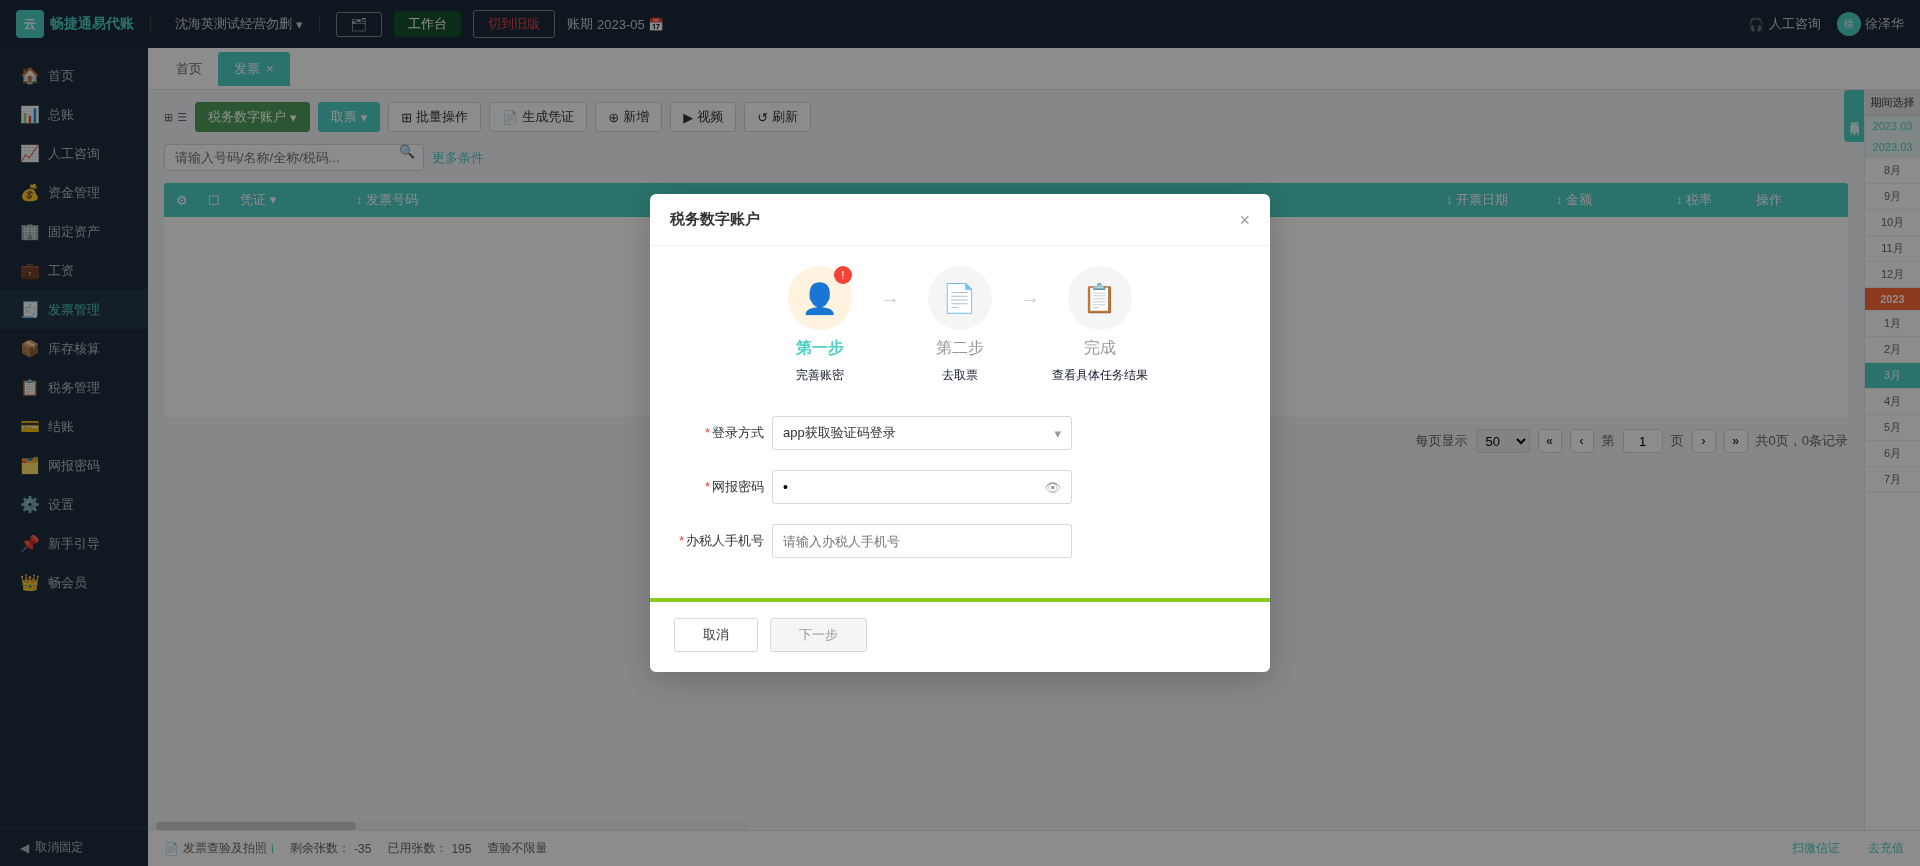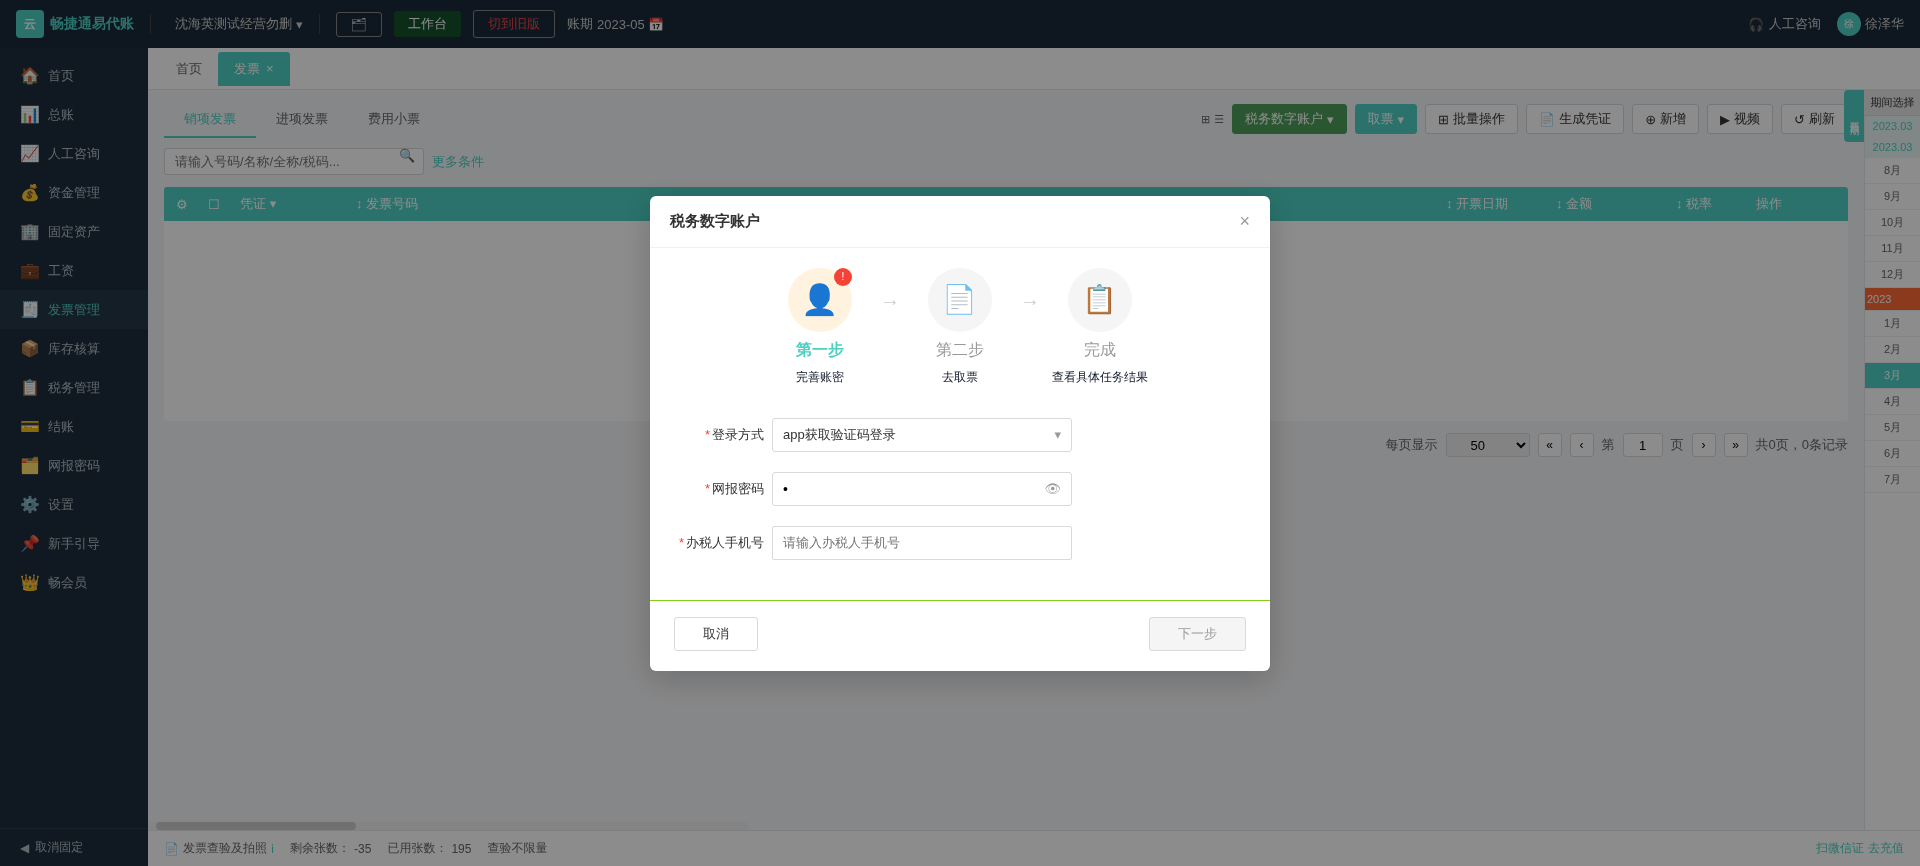--- a/index.html
+++ b/index.html
@@ -186,21 +186,21 @@
       border-top: 1px solid #e8e8e8;
       display: flex;
       align-items: center;
       padding: 0 16px;
       font-size: 12px;
       color: #666;
       gap: 16px;
     }
     .footer .info-item { display: flex; align-items: center; gap: 4px; }
     .footer .link { color: #4dd0c4; cursor: pointer; }
-    .footer-right { margin-left: auto; display: flex; gap: 4px; }
+    .footer-right { margin-left: auto; display: flex; gap: 28px; }
 
     
     .pagination {
       display: flex; align-items: center; gap: 8px;
       margin-top: 12px;
       font-size: 13px;
       color: #666;
       justify-content: flex-end;
     }
     .page-btn {
@@ -333,23 +333,23 @@
       height: 34px;
       border: 1px solid #d9d9d9;
       border-radius: 2px;
       padding: 0 10px;
       font-size: 13px;
       color: #999;
     }
 
     
     .modal-footer {
-      display: flex; justify-content: space-between; gap: 12px;
+      display: flex; justify-content: flex-start; gap: 12px;
       padding: 16px 24px 20px;
-      border-top: 1px solid #84cc16;
+      border-top: 4px solid #84cc16;
     }
     .btn-cancel {
       padding: 7px 28px;
       border: 1px solid #d9d9d9;
       background: #fff;
       border-radius: 3px;
       font-size: 13px;
       cursor: pointer;
       color: #333;
     }
@@ -485,25 +485,20 @@
     <div class="tab-home">首页</div>
     <div class="tab-item active">
       <span>发票</span>
       <span>×</span>
     </div>
   </div>
 
   <div class="content-area" style="padding-right: 72px;">
 
     <div style="display:flex; align-items:center; justify-content:space-between; margin-bottom:12px;">
-      <div class="sub-tabs" style="border-bottom:none; margin-bottom:0;">
-        <div class="sub-tab active">销项发票</div>
-        <div class="sub-tab">进项发票</div>
-        <div class="sub-tab">费用小票</div>
-      </div>
       <div class="toolbar" style="margin-bottom:0;">
         <div style="display:flex;align-items:center;gap:4px;">
           <span style="font-size:11px;color:#666;">⊞</span>
           <span style="font-size:11px;color:#666;">☰</span>
         </div>
         <button class="toolbar-btn primary">
           <span>税务数字账户</span>
           <span>▾</span>
         </button>
         <button class="toolbar-btn teal">
@@ -553,21 +548,21 @@
         <div style="width:80px;">↕ 税率</div>
         <div style="width:80px;">操作</div>
       </div>
       <div style="height:200px; display:flex; align-items:center; justify-content:center; color:#999; font-size:13px;">
         暂无数据
       </div>
     </div>
 
     <div class="pagination">
       <span>每页显示</span>
-      <select style="height:24px;border:1px solid #d9d9d9;border-radius:3px;font-size:13px;padding:0 20px;">
+      <select style="height:24px;border:1px solid #d9d9d9;border-radius:3px;font-size:13px;padding:0 5px;">
         <option>50</option>
         <option>100</option>
       </select>
       <button class="page-btn">«</button>
       <button class="page-btn">‹</button>
       <span>第</span>
       <input class="page-input" value="1" style="">
       <span>页</span>
       <button class="page-btn">›</button>
       <button class="page-btn">»</button>
@@ -577,21 +572,21 @@
 
   <div style="position:absolute; right:0; top:42px; width:56px; background:#fff; border-left:1px solid #e8e8e8; height:calc(866px - 48px - 36px); display:flex; flex-direction:column;">
     <div style="background:#e8e8e8; color:#333; font-size:11px; text-align:center; padding:5px 2px; border-bottom:1px solid #d9d9d9;">期间选择</div>
     <div style="font-size:11px; text-align:center; padding:4px 2px; color:#4dd0c4; background:#e8f7f5; border-bottom:1px solid #f0f0f0;">2023.03</div>
     <div style="font-size:11px; text-align:center; padding:4px 2px; color:#4dd0c4; background:#e8f7f5; border-bottom:1px solid #f0f0f0;">2023.03</div>
     <div style="font-size:11px; text-align:center; padding:5px 2px; color:#666; border-bottom:1px solid #f0f0f0; cursor:pointer;">8月</div>
     <div style="font-size:11px; text-align:center; padding:5px 2px; color:#666; border-bottom:1px solid #f0f0f0; cursor:pointer;">9月</div>
     <div style="font-size:11px; text-align:center; padding:5px 2px; color:#666; border-bottom:1px solid #f0f0f0; cursor:pointer;">10月</div>
     <div style="font-size:11px; text-align:center; padding:5px 2px; color:#666; border-bottom:1px solid #f0f0f0; cursor:pointer;">11月</div>
     <div style="font-size:11px; text-align:center; padding:5px 2px; color:#666; border-bottom:1px solid #f0f0f0; cursor:pointer;">12月</div>
-    <div style="font-size:11px; text-align:left; padding:5px 2px; color:#fff; background:#ff6b35; border-bottom:1px solid #f0f0f0; cursor:pointer;">2023</div>
+    <div style="font-size:11px; text-align:center; padding:5px 2px; color:#fff; background:#ff6b35; border-bottom:1px solid #f0f0f0; cursor:pointer;font-weight:bold;">2023</div>
     <div style="font-size:11px; text-align:center; padding:5px 2px; color:#666; border-bottom:1px solid #f0f0f0; cursor:pointer;">1月</div>
     <div style="font-size:11px; text-align:center; padding:5px 2px; color:#666; border-bottom:1px solid #f0f0f0; cursor:pointer;">2月</div>
     <div style="font-size:11px; text-align:center; padding:5px 2px; color:#fff; background:#4dd0c4; border-bottom:1px solid #f0f0f0; cursor:pointer;">3月</div>
     <div style="font-size:11px; text-align:center; padding:5px 2px; color:#666; border-bottom:1px solid #f0f0f0; cursor:pointer;">4月</div>
     <div style="font-size:11px; text-align:center; padding:5px 2px; color:#666; border-bottom:1px solid #f0f0f0; cursor:pointer;">5月</div>
     <div style="font-size:11px; text-align:center; padding:5px 2px; color:#666; border-bottom:1px solid #f0f0f0; cursor:pointer;">6月</div>
     <div style="font-size:11px; text-align:center; padding:5px 2px; color:#666; border-bottom:1px solid #f0f0f0; cursor:pointer;">7月</div>
     <div style="display:flex; flex-direction:column; align-items:center; margin-top:auto; padding:4px; gap:2px;">
       <div style="cursor:pointer; color:#4dd0c4; font-size:14px;">▲</div>
       <div style="cursor:pointer; color:#4dd0c4; font-size:14px;">▼</div>

